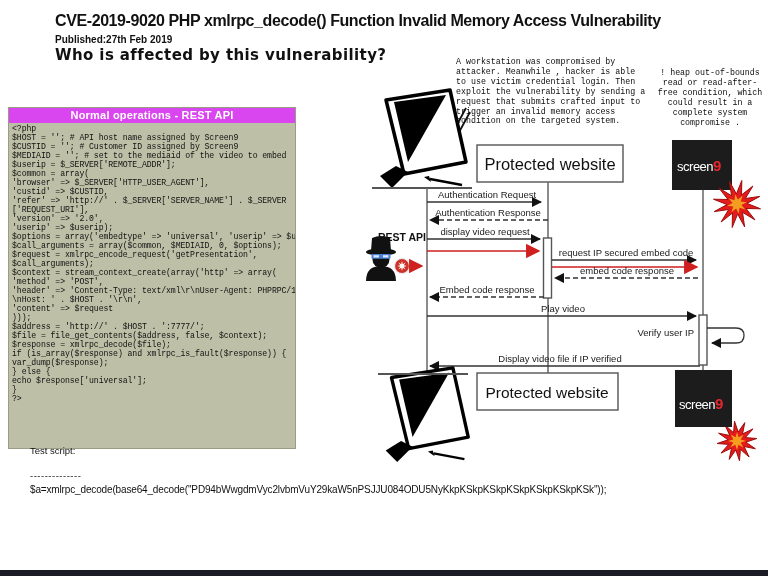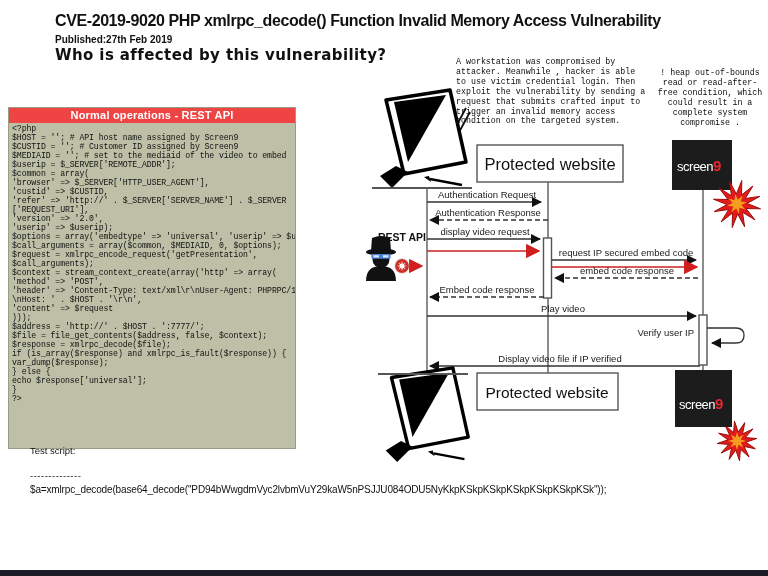--- a/index.html
+++ b/index.html
@@ -6,21 +6,21 @@
   body{
     width:768px;height:576px;position:relative;background:#ffffff;
     font-family:"Liberation Sans",sans-serif;overflow:hidden;color:#111;
   }
   .abs{position:absolute;}
   #title{left:55px;top:12px;font-size:16px;font-weight:bold;letter-spacing:-0.4px;white-space:nowrap;}
   #published{left:55px;top:34px;font-size:10px;font-weight:bold;}
   #question{left:55px;top:46px;font-size:15px;letter-spacing:0.4px;font-family:"DejaVu Sans",sans-serif;font-weight:bold;}
   
   #code-panel{left:8px;top:107px;width:288px;height:342px;background:#bdbfa6;border:1px solid #9a9c86;box-sizing:border-box;}
-  #code-header{background:#ef4444;color:#fff;font-weight:bold;font-size:11px;text-align:center;padding:1px 0 2px 0;letter-spacing:0.2px;}
+  #code-header{background:#d946ef;color:#fff;font-weight:bold;font-size:11px;text-align:center;padding:1px 0 2px 0;letter-spacing:0.2px;}
   #code-body{
     font-family:Liberation Mono, monospace;font-size:8.2px;line-height:9px;
     color:#111;padding:1px 3px;white-space:pre;overflow:hidden;letter-spacing:-0.1px;
   }
   
   .note{font-size:8.3px;line-height:9.9px;color:#0d0d0d;font-family:Liberation Mono, monospace;}
   #note-workstation{left:456px;top:57px;width:194px;}
   #note-heap{left:657px;top:68px;width:106px;text-align:center;}
   
   #test-script-label{left:30px;top:445px;font-size:9.5px;}

